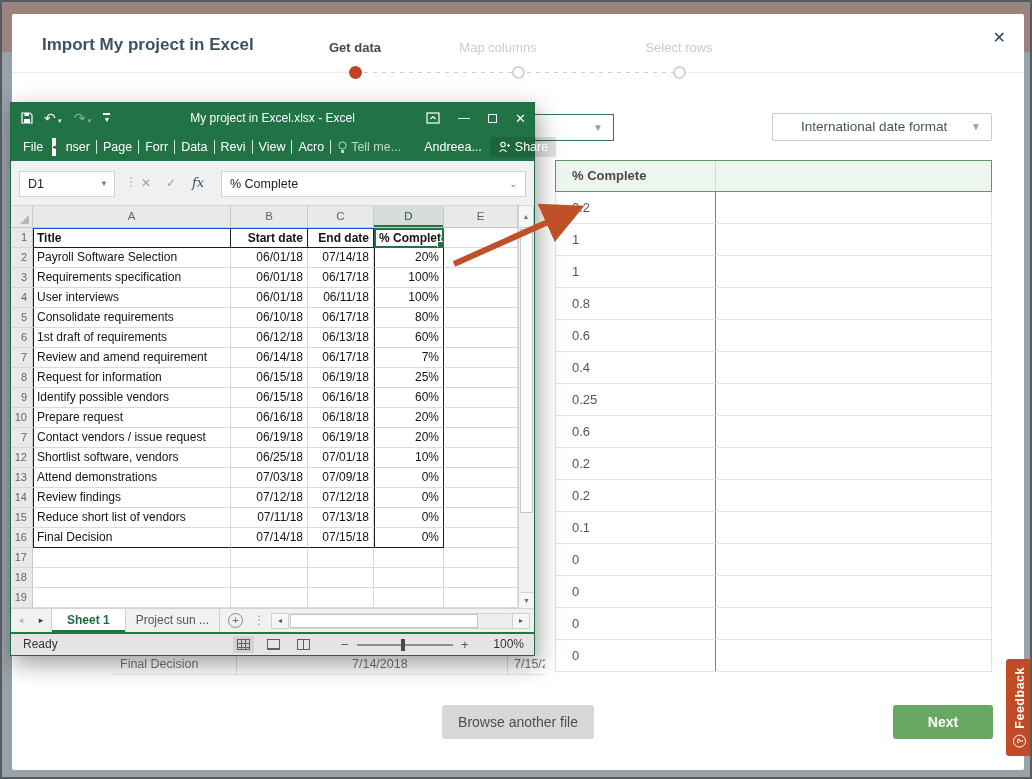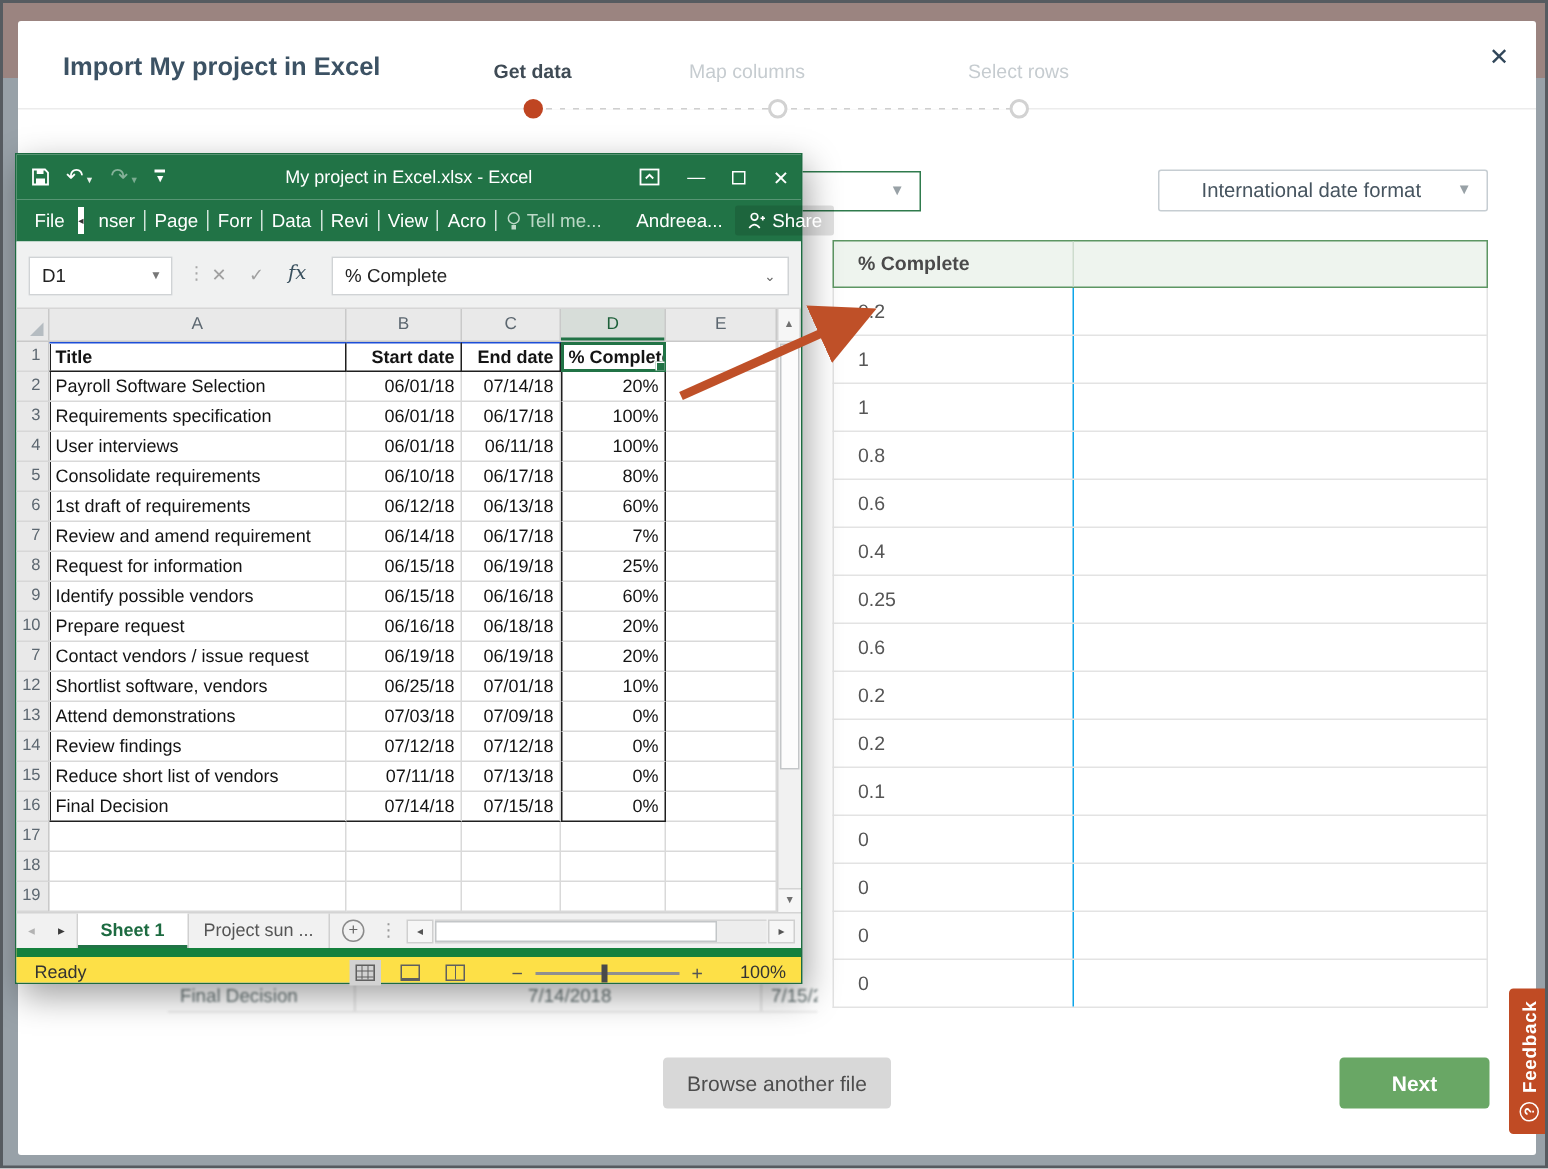--- a/index.html
+++ b/index.html
@@ -111,21 +111,21 @@
   .t-prev { color:#b3b3b3; } .t-next { color:#3a3a3a; }
   .tab-active { padding:0 15px; background:#fff; border-left:1px solid #d0d0d0; border-right:1px solid #d0d0d0; color:#1d6b41; font-weight:700; box-shadow:inset 0 -2px 0 #217346; line-height:22px; }
   .tab-idle { padding:0 10px; color:#555; border-right:1px solid #d0d0d0; line-height:22px; }
   .t-plus { width:15px; height:15px; border:1px solid #8a8a8a; border-radius:50%; color:#666; font-size:11px; line-height:13px; text-align:center; margin:4px 6px 0 8px; }
   .t-dots { color:#999; line-height:22px; margin:0 4px; }
   .hscroll { flex:1; display:flex; align-items:center; margin:3px 4px 3px 2px; }
   .hs-btn { width:18px; height:16px; background:#f6f6f6; border:1px solid #cfcfcf; font-size:8px; color:#555; text-align:center; line-height:14px; }
   .hs-track { flex:1; height:16px; background:#ededed; border-top:1px solid #d6d6d6; border-bottom:1px solid #d6d6d6; position:relative; margin:0 1px; }
   .hs-thumb { position:absolute; left:0; top:0; width:85%; height:14px; background:#fff; border:1px solid #c3c6c8; }
 
-  .x-status { position:relative; height:23px; background:#fde047; border-top:6px solid #15803d; font-size:12px; color:#333; }
+  .x-status { position:relative; height:23px; background:#e5e5e5; border-top:2px solid #15803d; font-size:12px; color:#333; }
   .st-ready { position:absolute; left:12px; line-height:21px; }
   .views { position:absolute; left:222px; top:2px; display:flex; gap:9px; align-items:center; }
   .vi-wrap { padding:3px 4px; } .vi-sel { background:#d2d2d2; }
   .vi { width:13px; height:11px; border:1px solid #5f5f5f; }
   .vi-grid { background:linear-gradient(#5f5f5f 1px,transparent 1px) 0 3px/100% 4px, linear-gradient(90deg,#5f5f5f 1px,transparent 1px) 3px 0/4px 100%; }
   .vi-layout { box-shadow:inset 0 -3px 0 -2px #5f5f5f; }
   .vi-break { box-shadow:inset 0 0 0 9px transparent; border-style:solid; background:linear-gradient(90deg,transparent 5px,#5f5f5f 5px 6px,transparent 6px); }
   .zoom-minus { position:absolute; left:330px; top:0; line-height:21px; color:#555; font-size:13px; }
   .zoom-track { position:absolute; left:346px; top:10px; width:96px; height:2px; background:#8f8f8f; }
   .zoom-thumb { position:absolute; left:390px; top:5px; width:4px; height:12px; background:#4a4a4a; }

